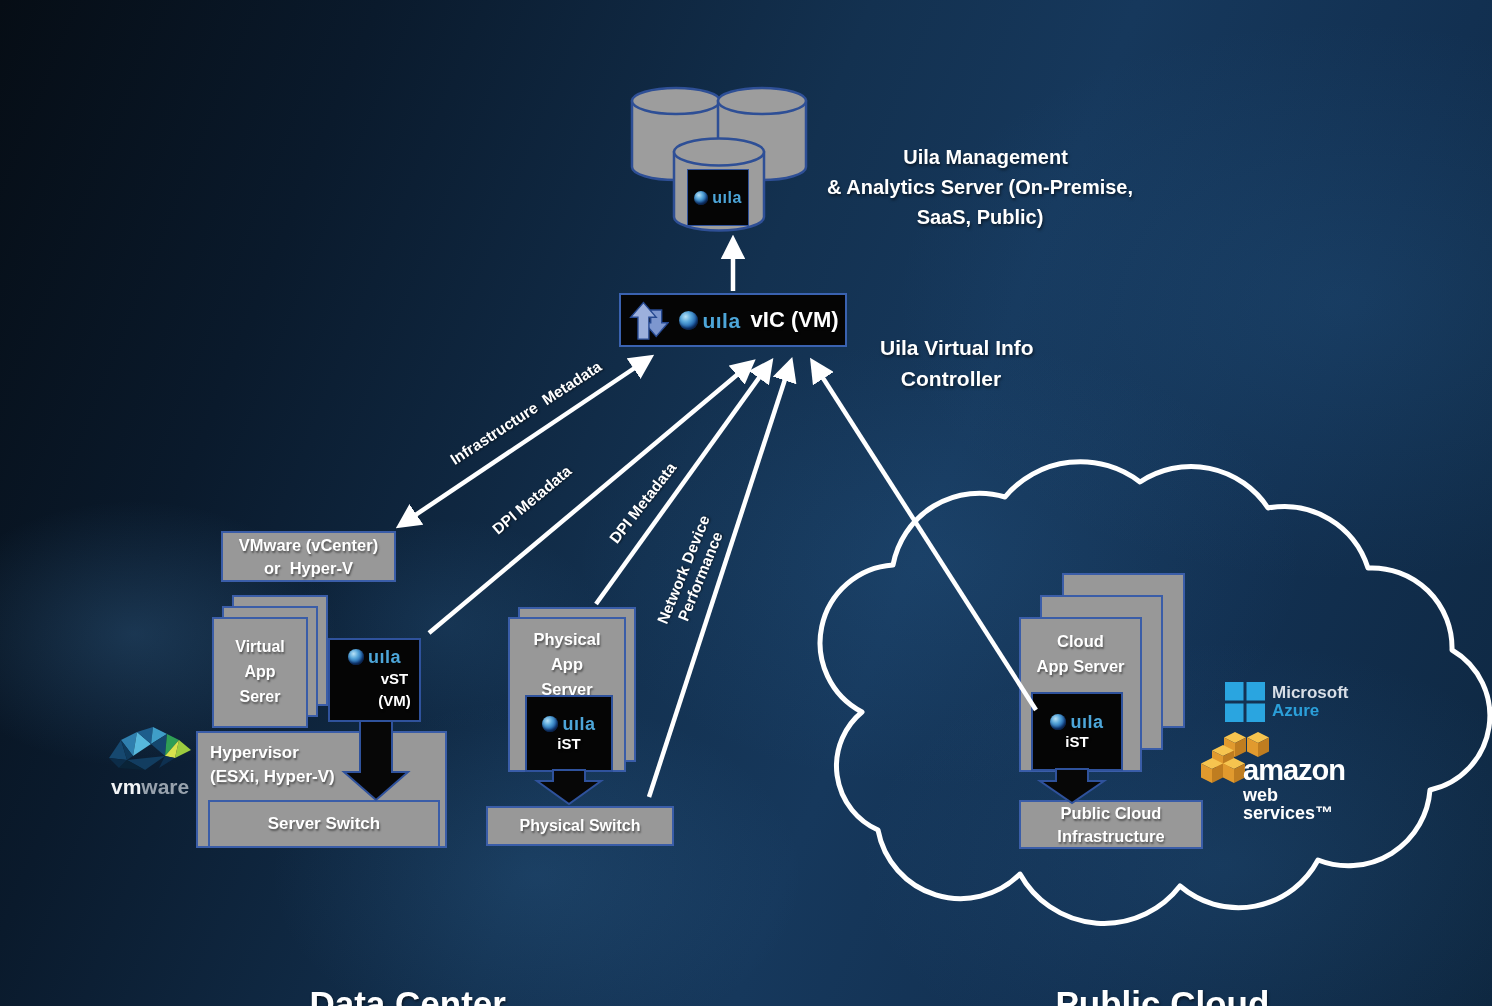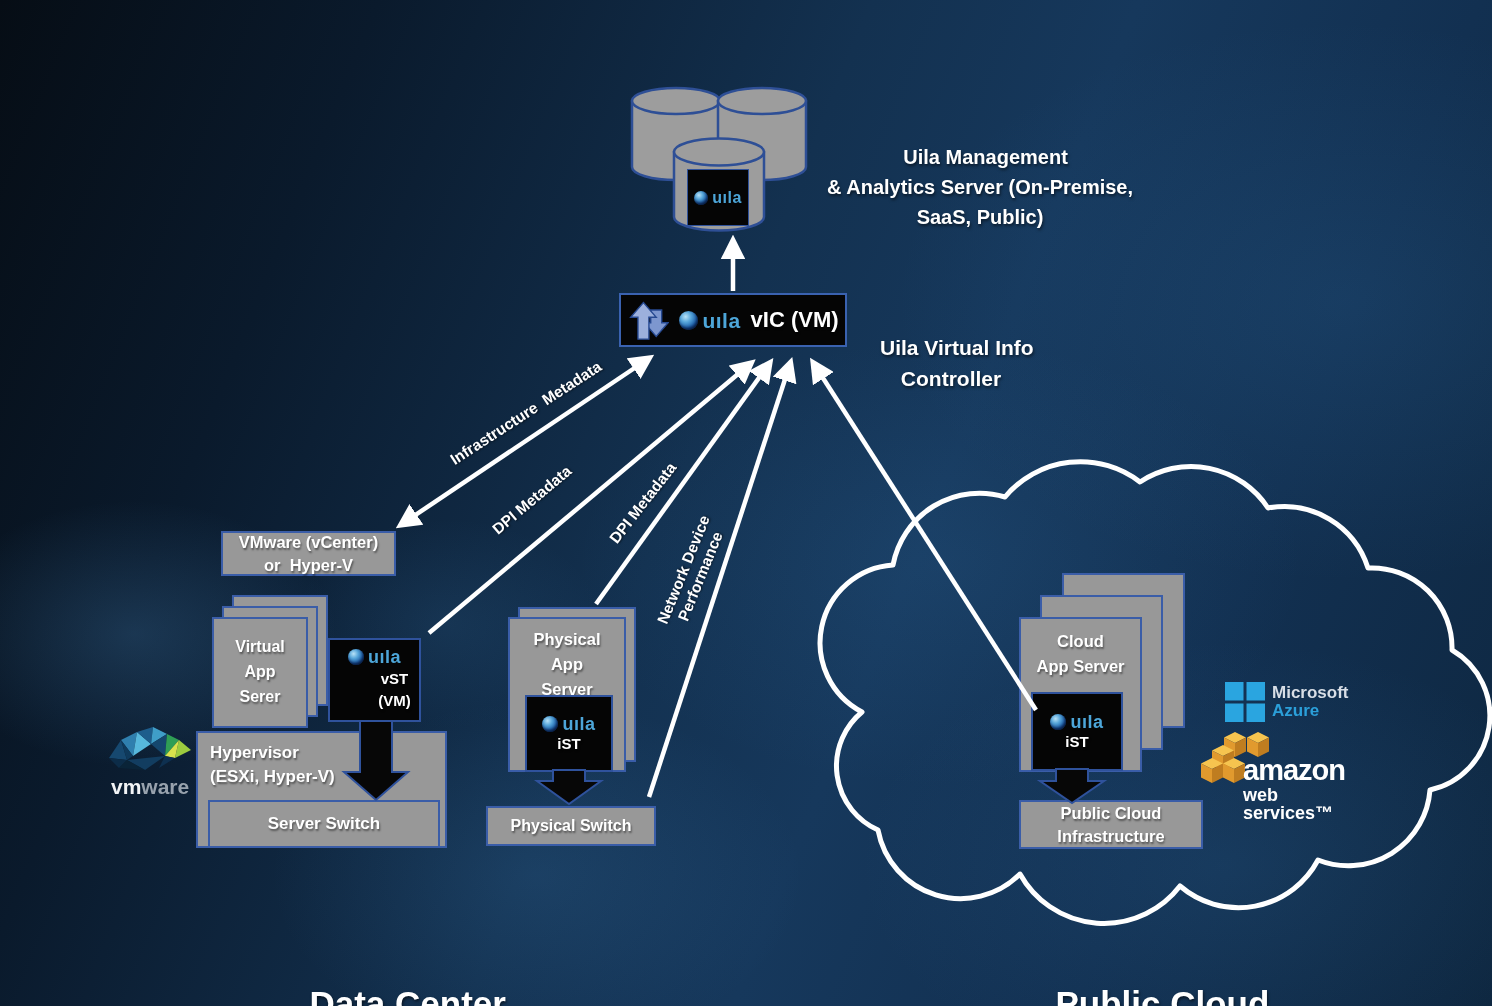--- a/index.html
+++ b/index.html
@@ -92,21 +92,21 @@
   <span>Uila Virtual Info
 Controller</span>
 </div>
 
 <div class="flow-label" style="left:526px;top:413px;--rot:-33deg;">Infrastructure  Metadata</div>
 <div class="flow-label" style="left:532px;top:500px;--rot:-40deg;">DPI Metadata</div>
 <div class="flow-label" style="left:643px;top:503px;--rot:-52deg;">DPI Metadata</div>
 <div class="flow-label" style="left:692px;top:573px;--rot:-68deg;">Network Device
 Performance</div>
 
-<div class="box" style="left:221px;top:531px;width:175px;height:45px;font-size:16.5px;line-height:1.35;">
+<div class="box" style="left:221px;top:531px;width:175px;height:51px;font-size:16.5px;line-height:1.35;">
   <span>VMware (vCenter)
 or  Hyper-V</span>
 </div>
 
 <div class="stack-layer" style="left:232px;top:595px;width:96px;height:111px;"></div>
 <div class="stack-layer" style="left:222px;top:606px;width:96px;height:111px;"></div>
 <div class="box" style="left:212px;top:617px;width:96px;height:111px;font-size:16px;line-height:1.55;">
   <span>Virtual
 App
 Serer</span>
@@ -157,21 +157,21 @@
 App
 Server</span>
 </div>
 <div class="box black-box" style="left:525px;top:695px;width:88px;height:77px;border-width:2.5px;">
   <span class="uila">
     <span class="globe" style="width:16px;height:16px;"></span>
     <span class="uila-word" style="font-size:18px;">uıla</span>
   </span>
   <span style="font-size:15px;">iST</span>
 </div>
-<div class="box" style="left:486px;top:806px;width:170px;height:40px;font-size:16px;">
+<div class="box" style="left:486px;top:806px;width:188px;height:40px;font-size:16px;">
   <span>Physical Switch</span>
 </div>
 
 <div class="stack-layer" style="left:1062px;top:573px;width:123px;height:155px;"></div>
 <div class="stack-layer" style="left:1040px;top:595px;width:123px;height:155px;"></div>
 <div class="box" style="left:1019px;top:617px;width:123px;height:155px;font-size:16.5px;line-height:1.5;align-items:flex-start;padding-top:10px;">
   <span>Cloud
 App Server</span>
 </div>
 <div class="box black-box" style="left:1031px;top:692px;width:92px;height:79px;border-width:2.5px;">

